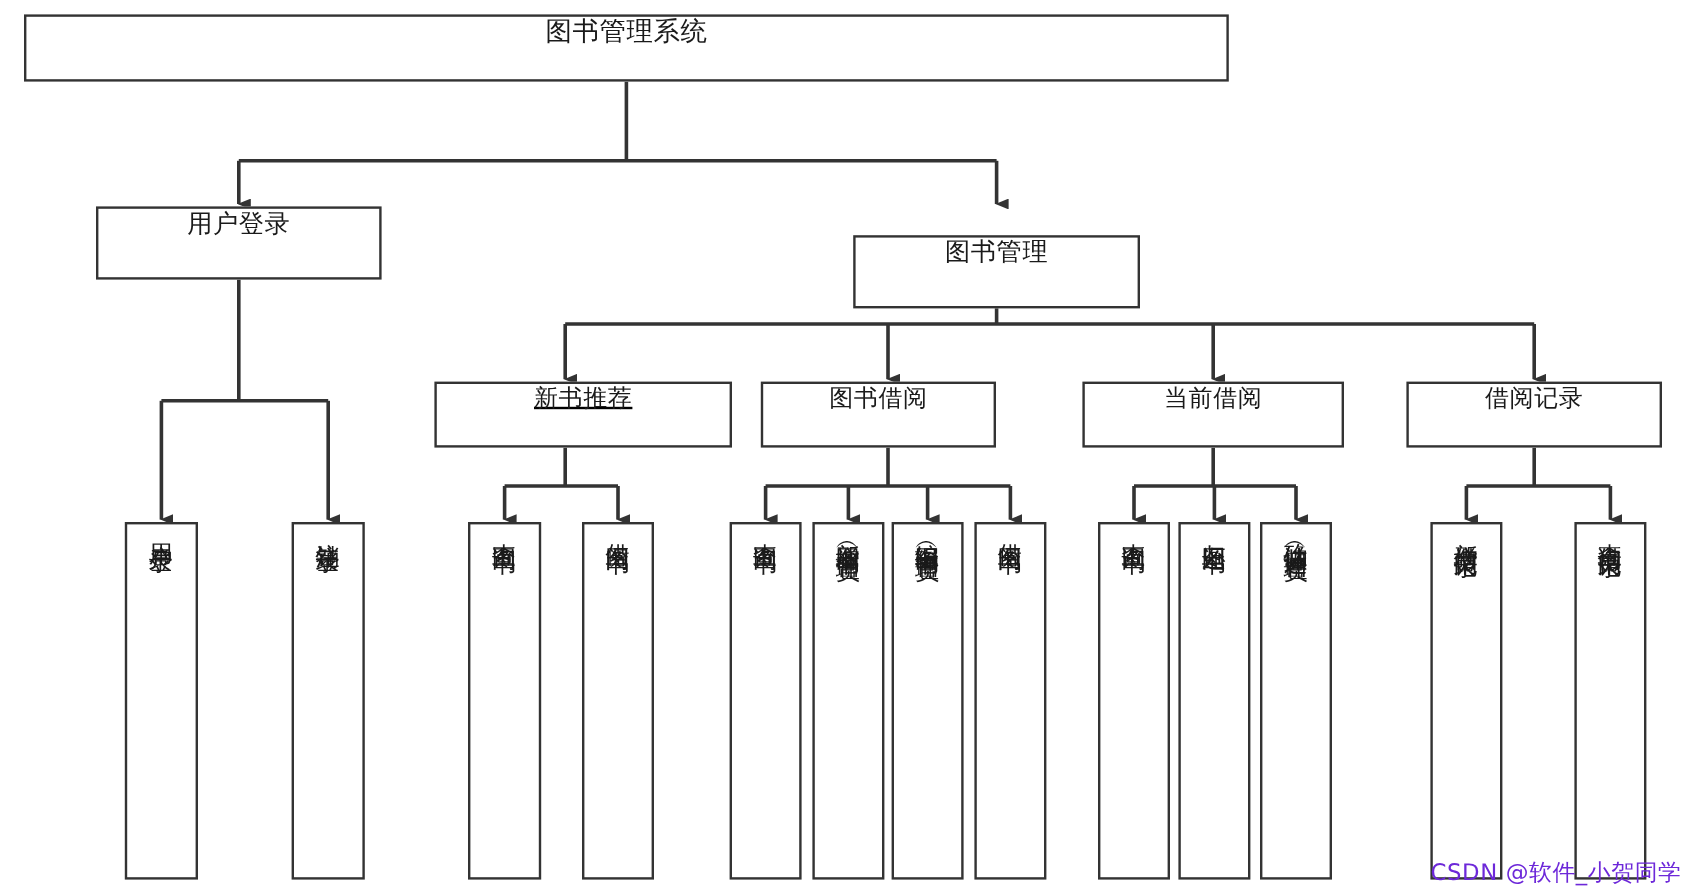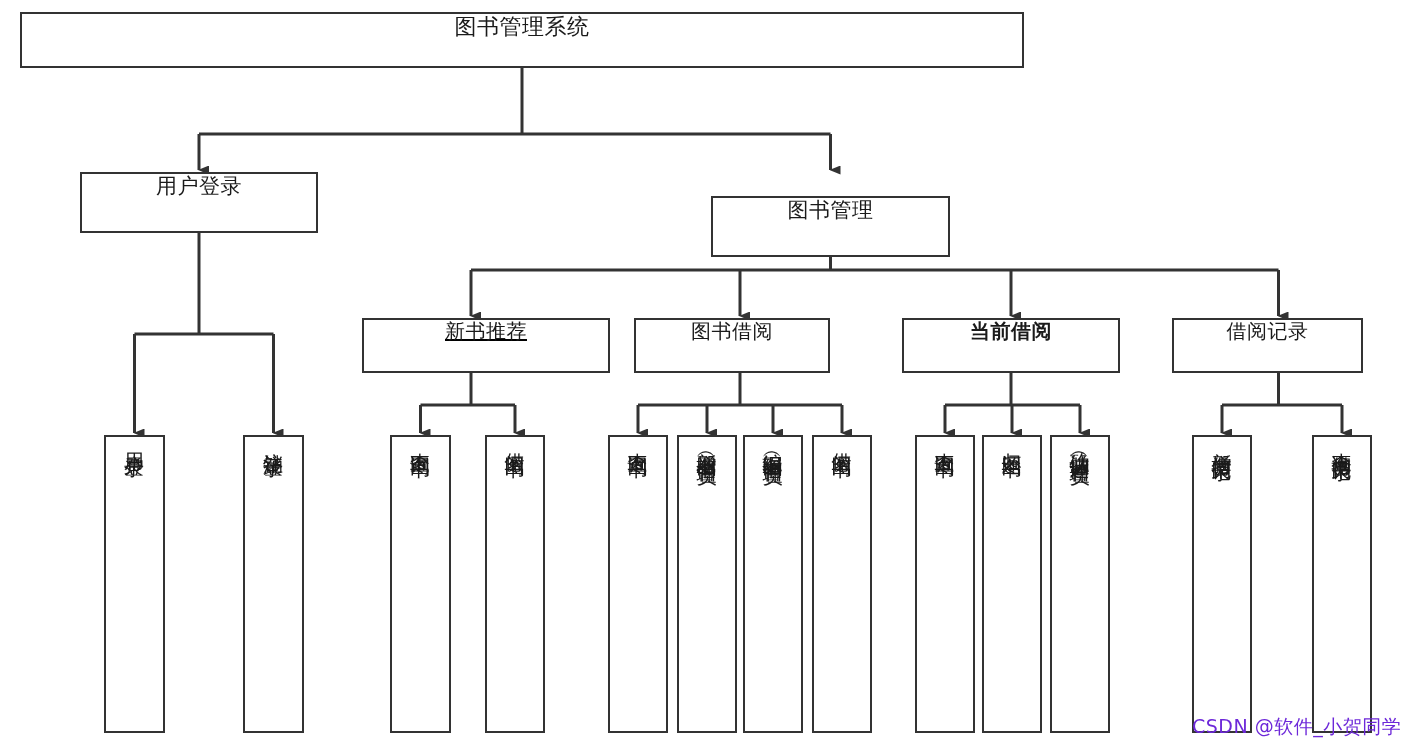--- a/index.html
+++ b/index.html
@@ -120,24 +120,24 @@
       </div>
       <div class="node-box level1" style="left: 711px; top: 172px; width: 239px; height: 61px; margin-top: 24px;">
         <span class="node-label">图书管理</span>
       </div>
       <div class="node-box level2" style="left: 362px; top: 318px; width: 248px; height: 55px; text-decoration: underline;">
         <span class="node-label">新书推荐</span>
       </div>
       <div class="node-box level2" style="left: 634px; top: 318px; width: 196px; height: 55px;">
         <span class="node-label">图书借阅</span>
       </div>
-      <div class="node-box level2" style="left: 902px; top: 318px; width: 218px; height: 55px; font-weight: bold;">
+      <div class="node-box level2" style="left: 902px; top: 318px; width: 218px; height: 55px;">
         <span class="node-label">当前借阅</span>
       </div>
-      <div class="node-box level2" style="left: 1172px; top: 318px; width: 191px; height: 55px;">
+      <div class="node-box level2" style="left: 1172px; top: 318px; width: 213px; height: 55px;">
         <span class="node-label">借阅记录</span>
       </div>
       <div class="node-box level3 vertical" style="left: 104px; top: 435px; width: 61px; height: 298px;">
         <span class="node-label">用户登录</span>
       </div>
       <div class="node-box level3 vertical" style="left: 243px; top: 435px; width: 61px; height: 298px;">
         <span class="node-label">注销登录</span>
       </div>
       <div class="node-box level3 vertical" style="left: 390px; top: 435px; width: 61px; height: 298px;">
         <span class="node-label">查询图书</span>

